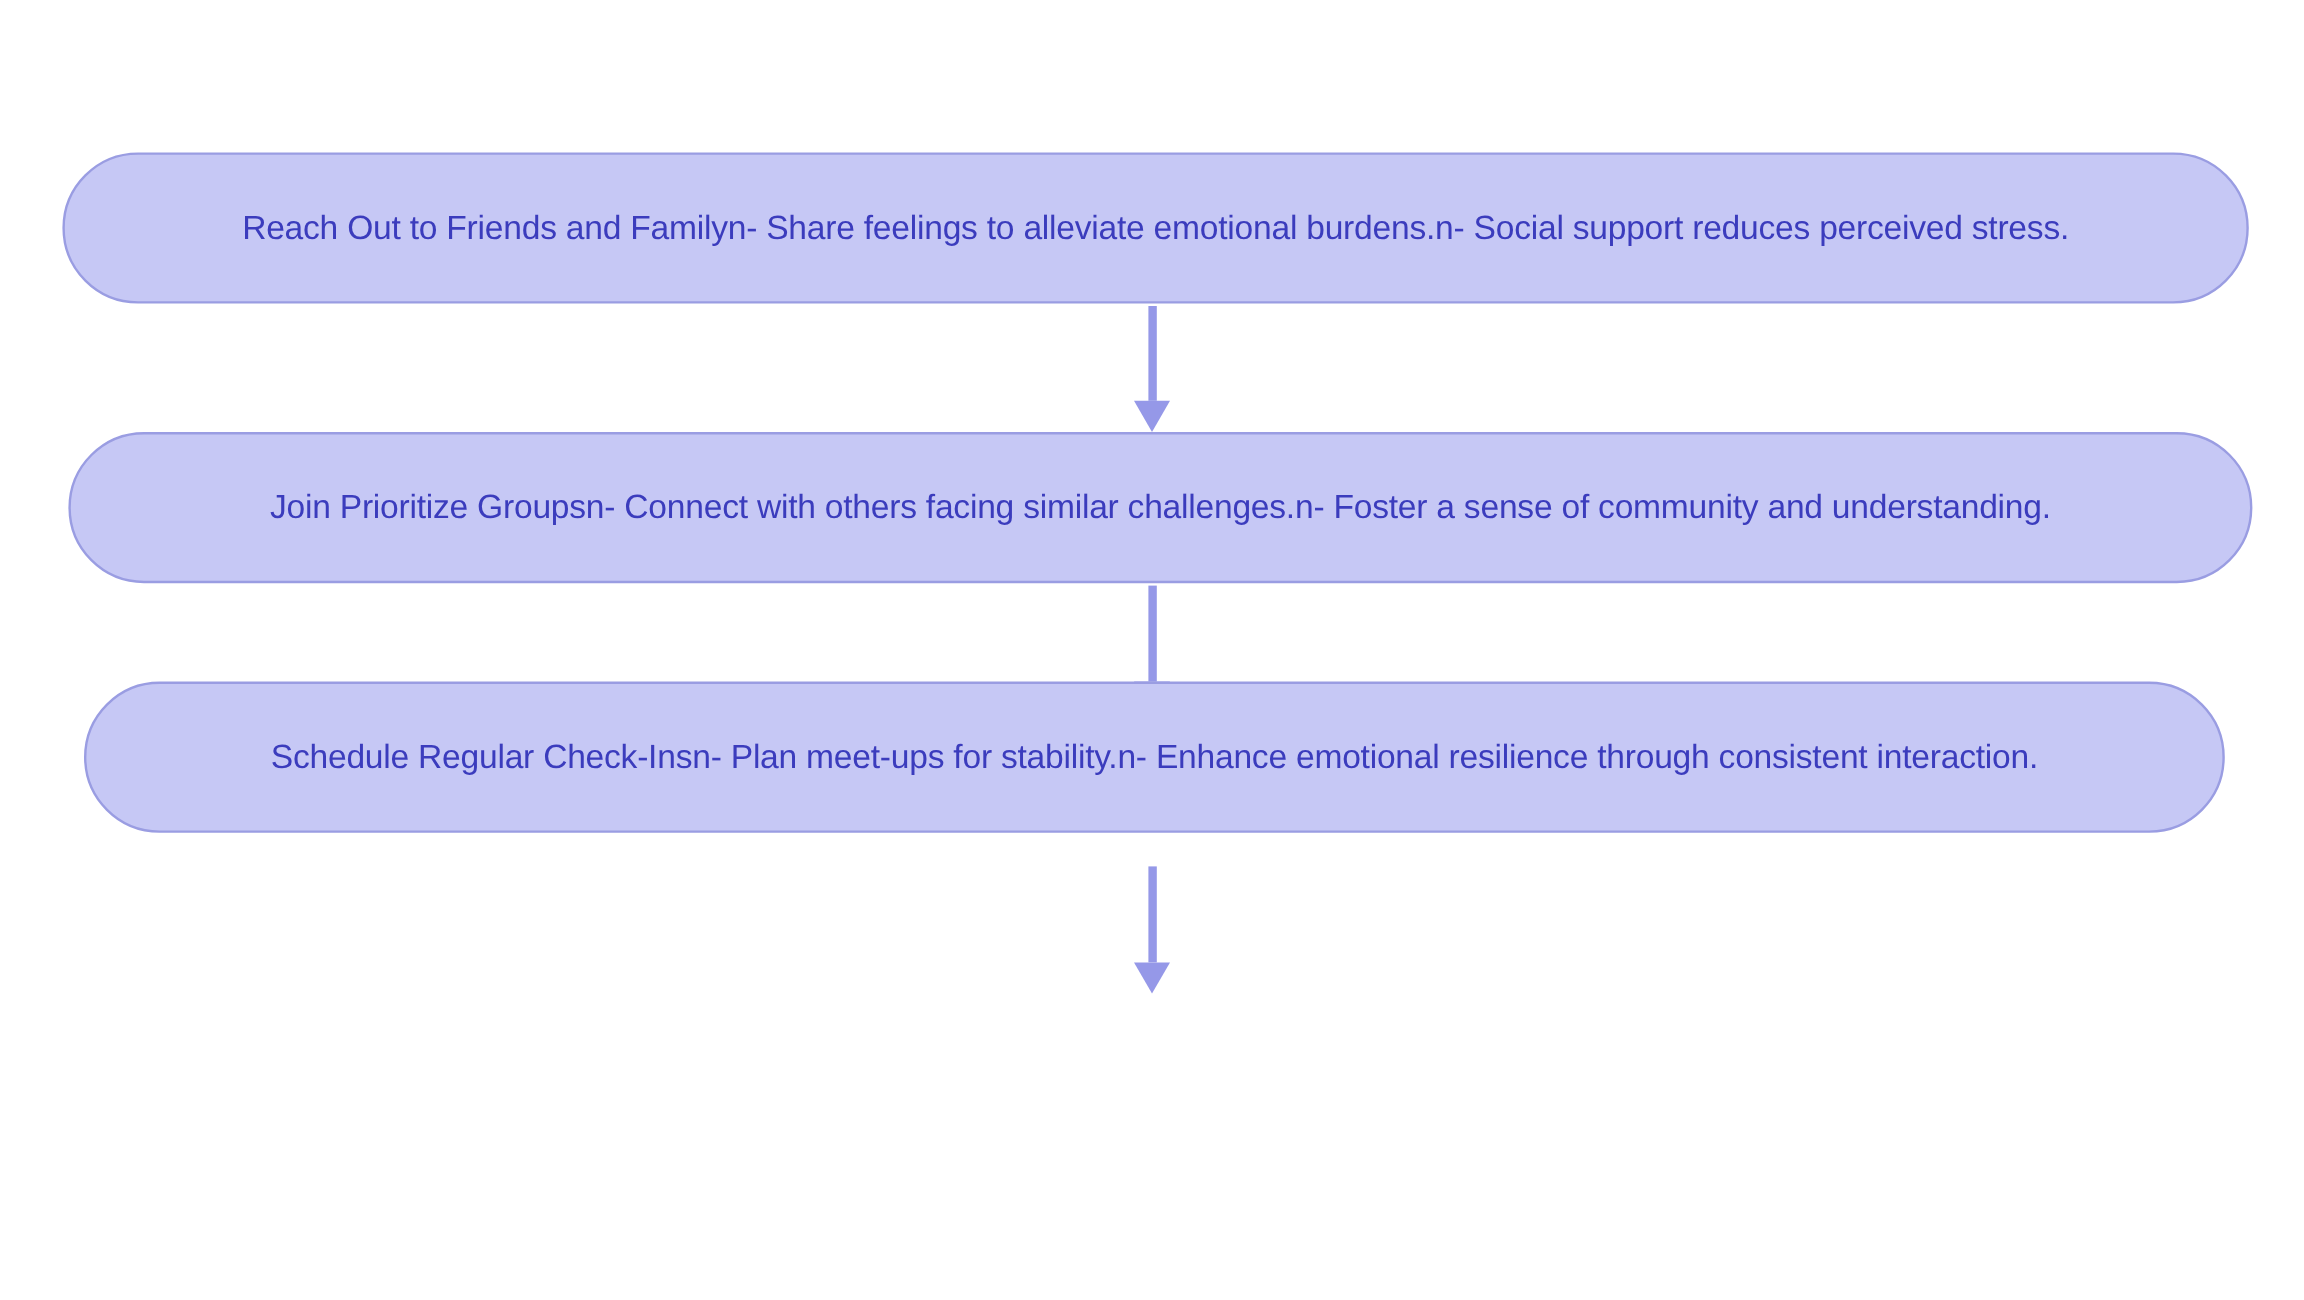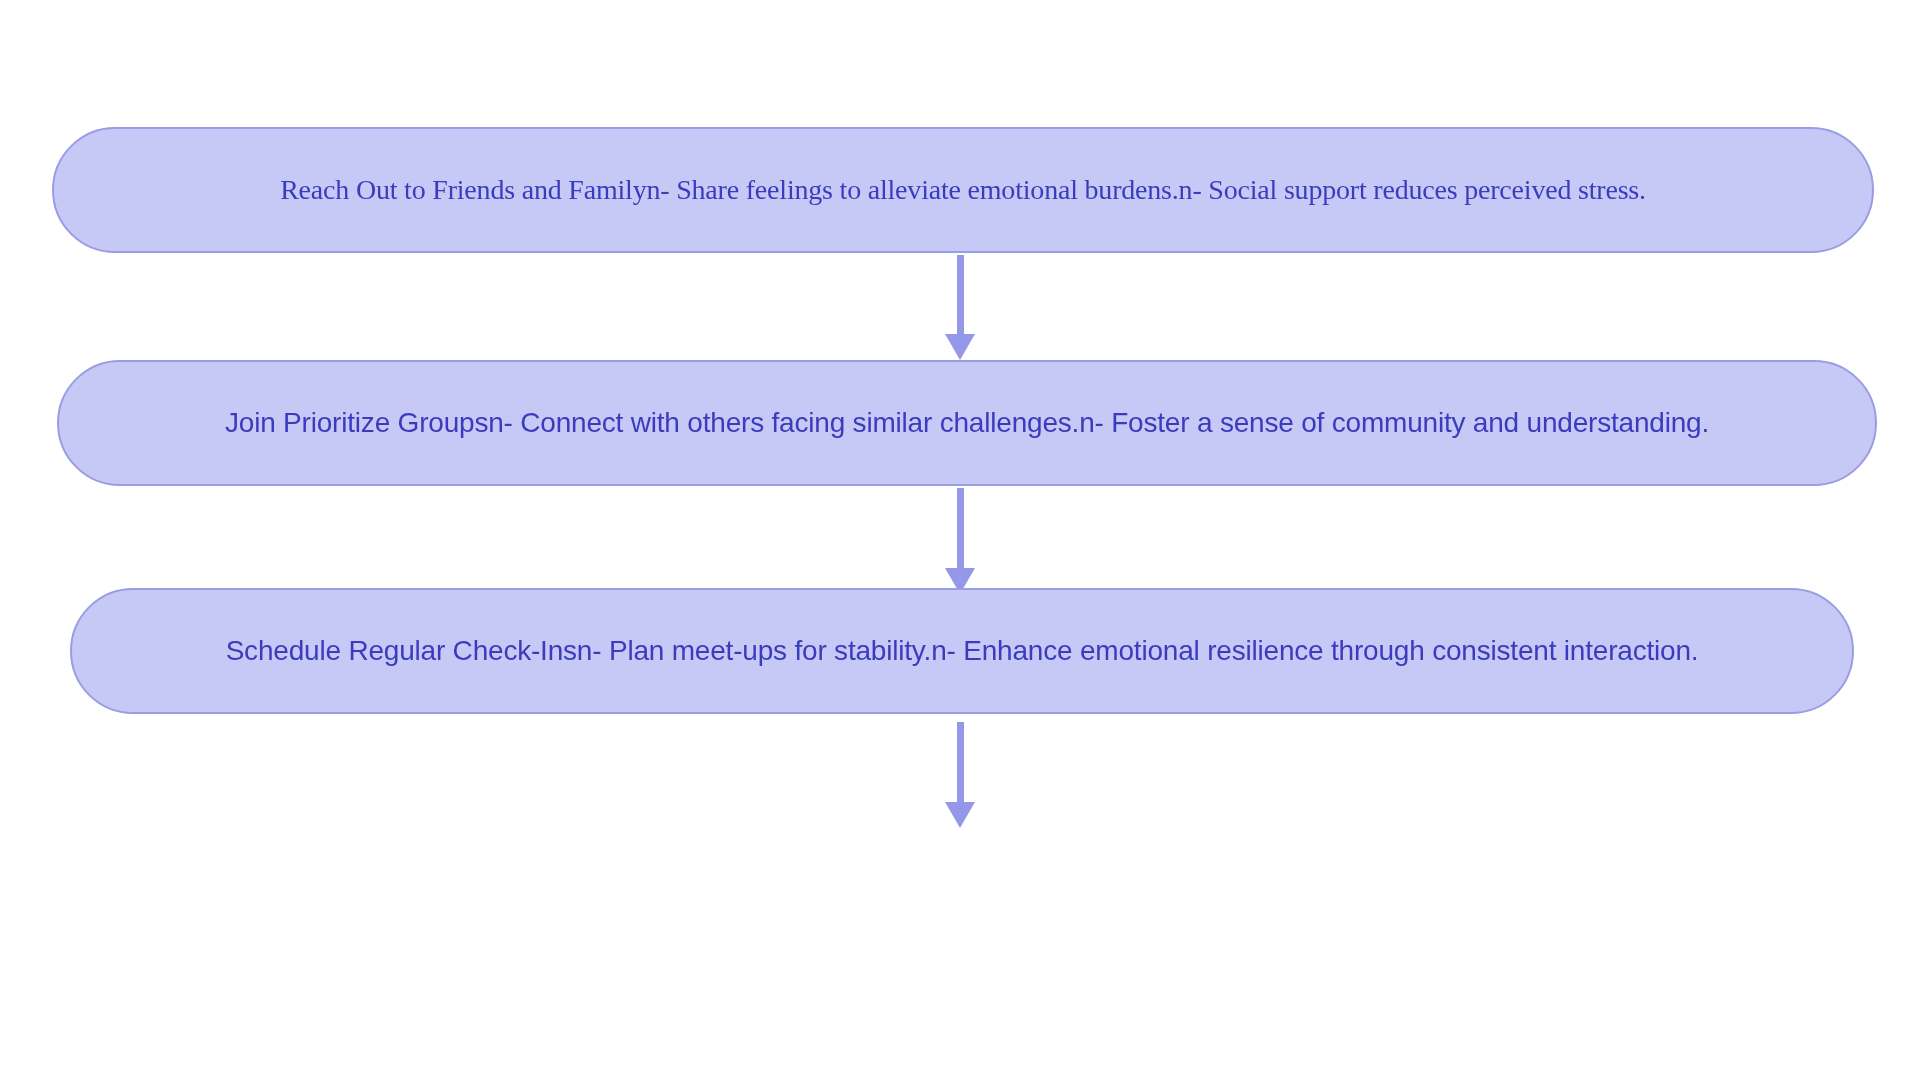--- a/index.html
+++ b/index.html
@@ -24,23 +24,23 @@
     border: 2px solid var(--node-border, #9a9de2);
     color: var(--node-text, #3b3cbd);
     display: flex;
     align-items: center;
     justify-content: center;
     text-align: center;
     font-size: 28px;
     letter-spacing: -0.2px;
     white-space: nowrap;
   }
-  .node1 { left: 52px;  top: 127px; width: 1822px; font-family: Liberation Serif, serif; }
+  .node1 { left: 52px;  top: 127px; width: 1822px; }
   .node2 { left: 57px;  top: 360px; width: 1820px; }
-  .node3 { left: 70px;  top: 588px; width: 1784px; }
+  .node3 { left: 70px;  top: 568px; width: 1784px; }
   .node4 { left: 19px;  top: 828px; width: 1872px; }
 
   .arrow {
     position: absolute;
     left: 945px;
     width: 30px;
     display: flex;
     flex-direction: column;
     align-items: center;
   }

